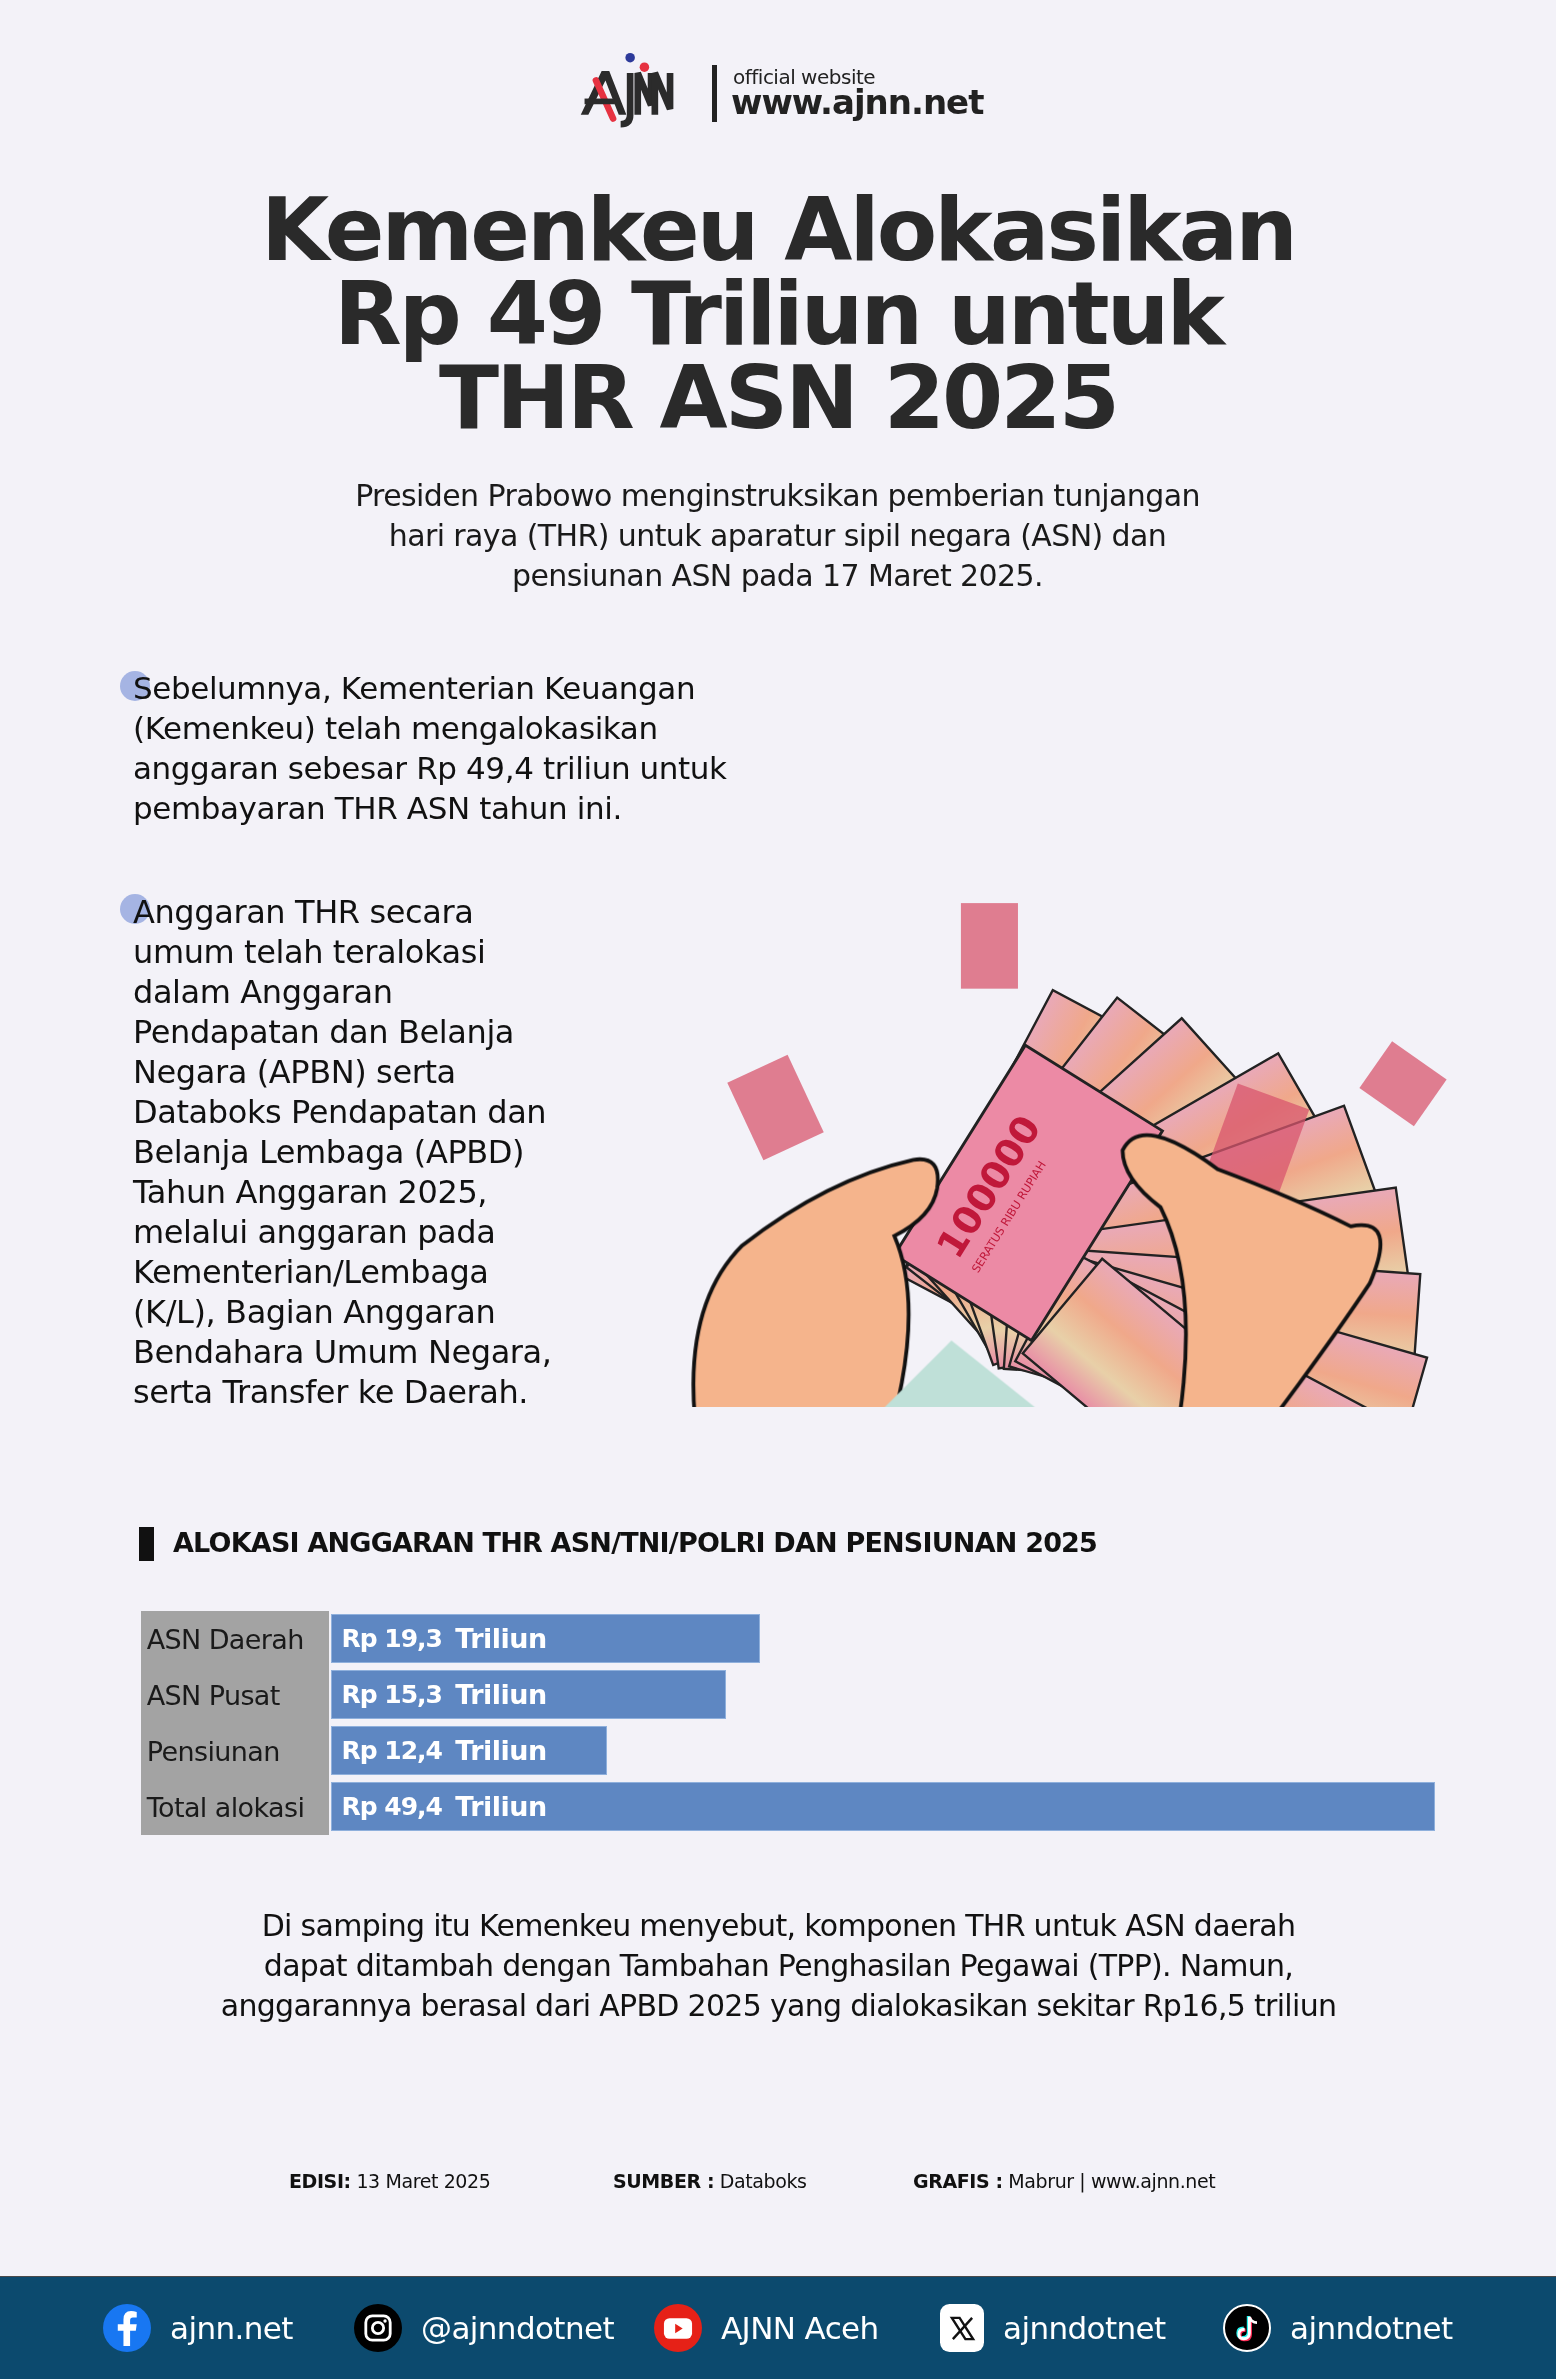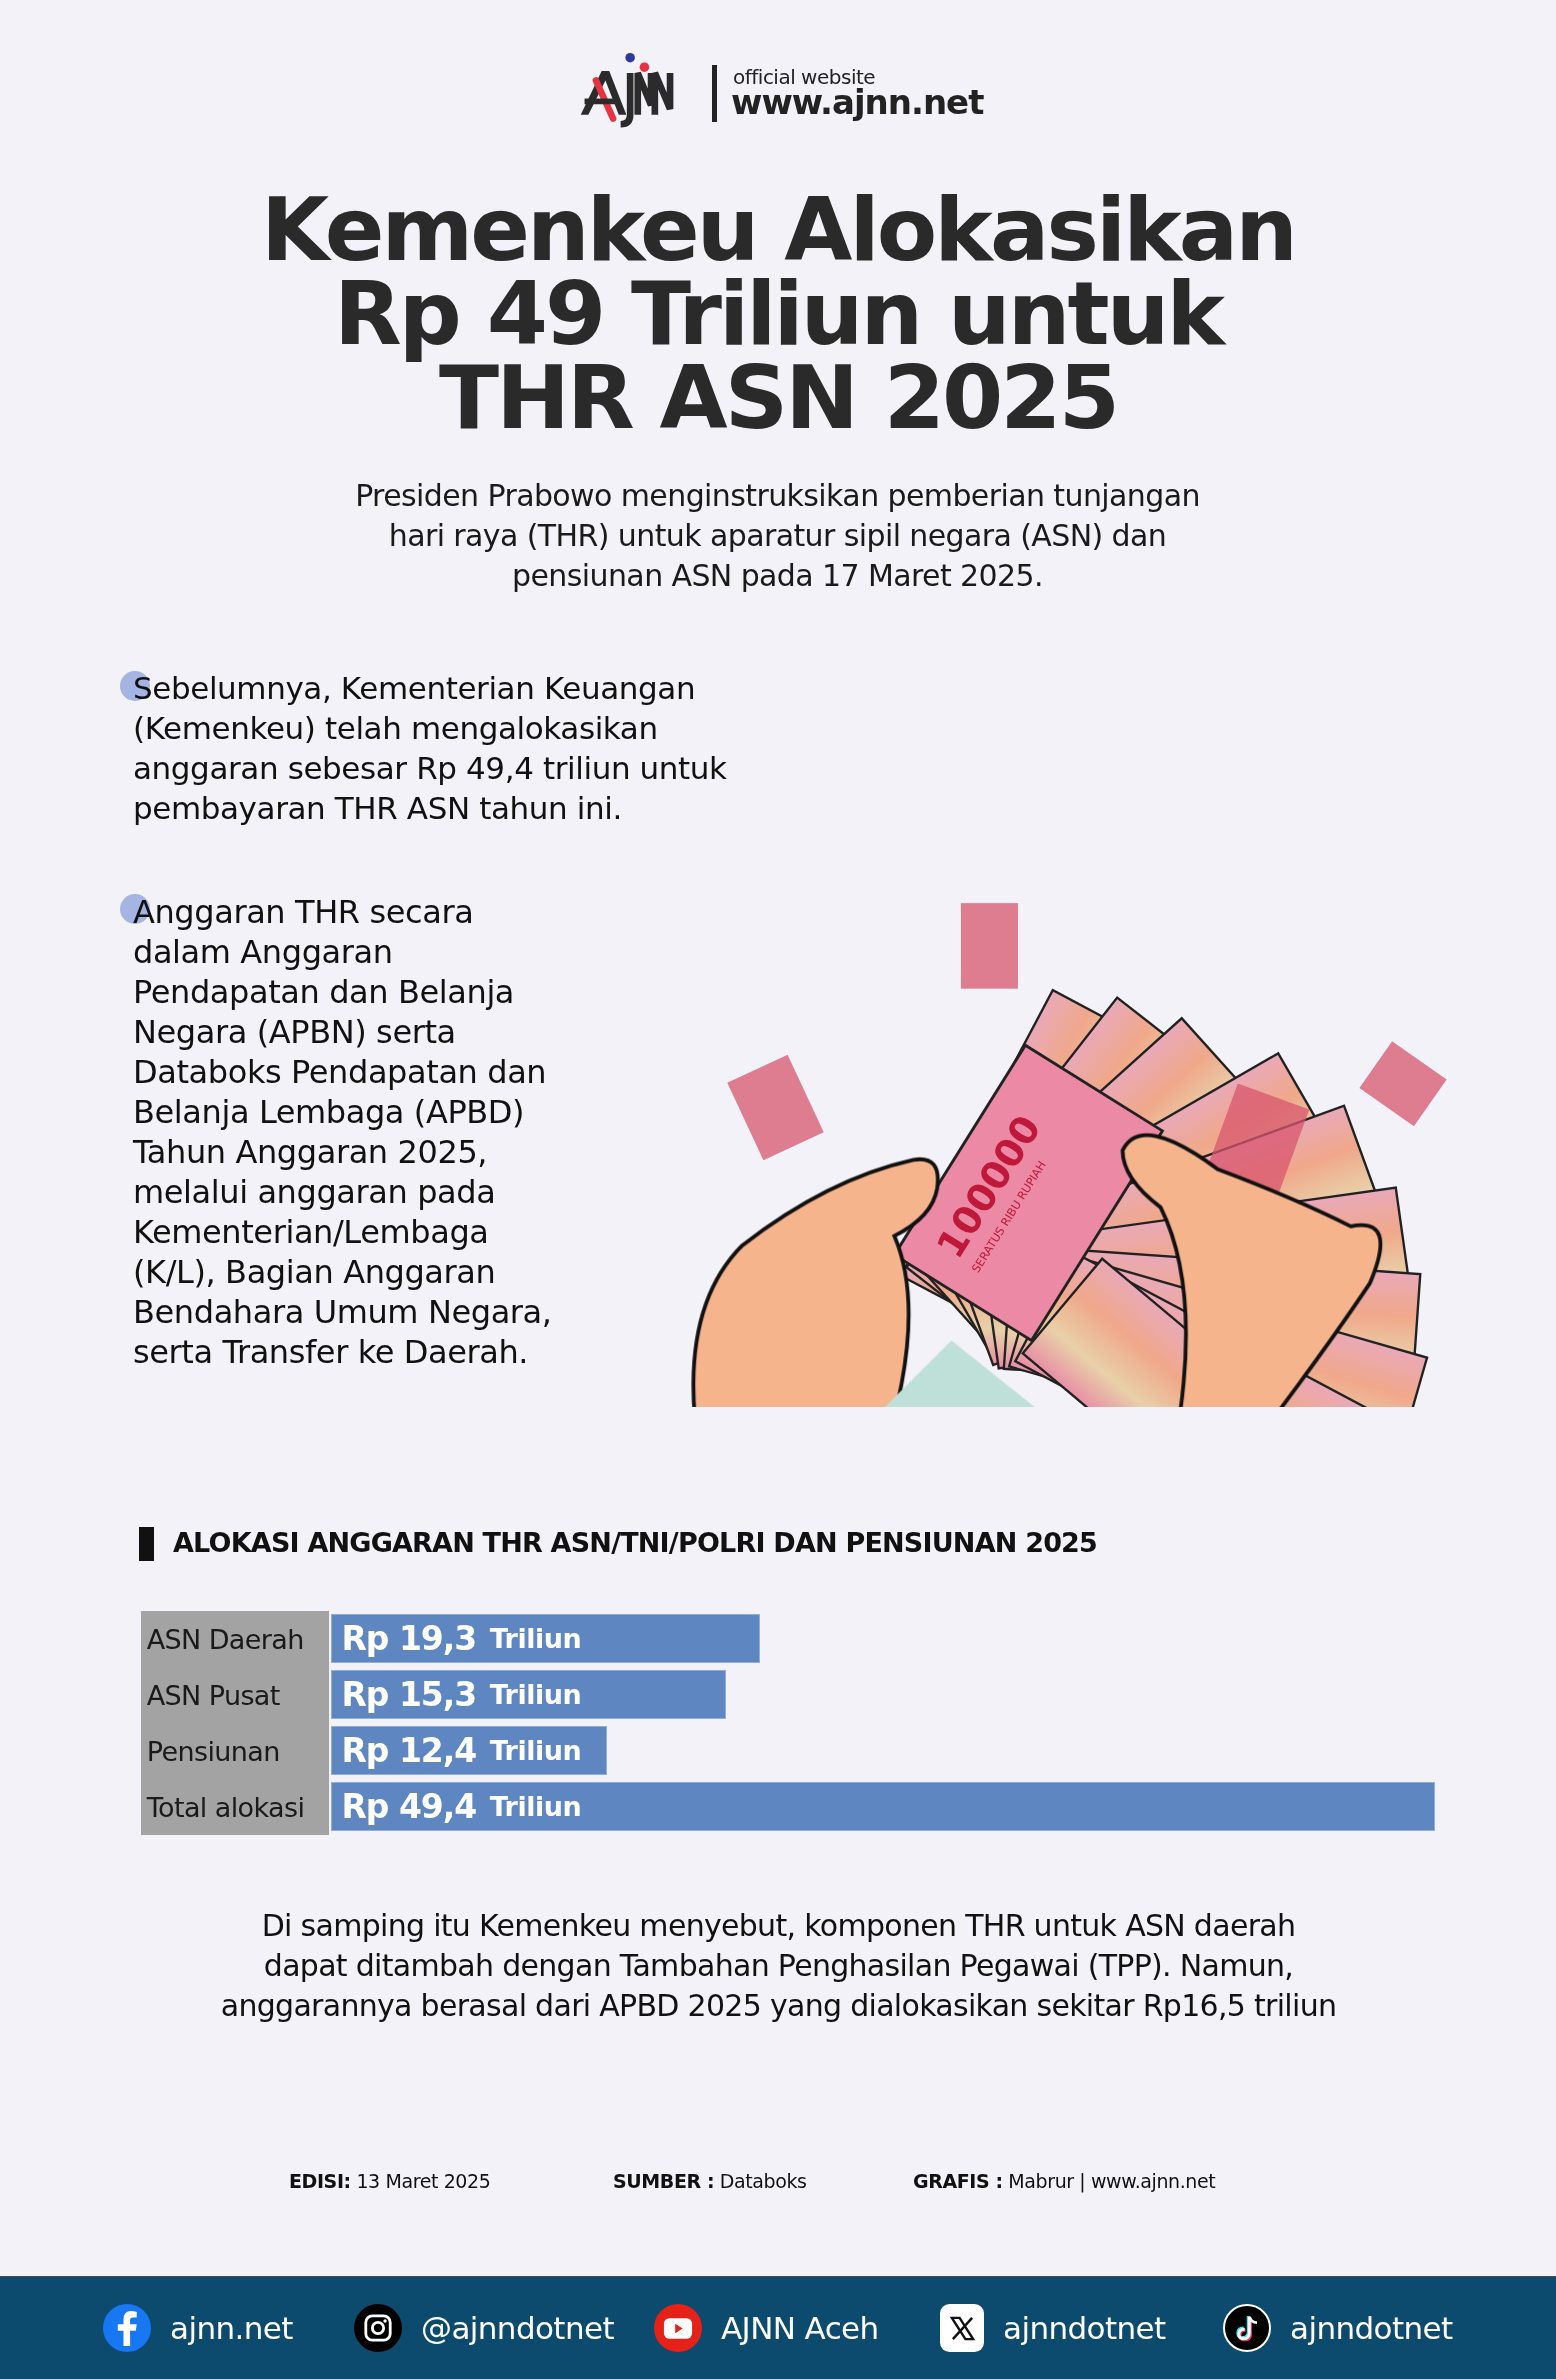--- a/index.html
+++ b/index.html
@@ -61,21 +61,21 @@
   .row-label {
     width: 188px; background: #a3a3a3; font-size: 27px; color: #1a1a1a;
     display: flex; align-items: center; padding-left: 5.7px; letter-spacing: -0.6px;
   }
   .row-track { flex: 1; padding: 2.9px 0 2.9px 1.9px; position: relative; }
   .bar {
     height: 49px; background: #5e87c2; border: 1px solid #8fb0dc;
     display: flex; align-items: center; padding-left: 9.5px; color: #fff;
     white-space: nowrap;
   }
-  .bar .val { font-weight: bold; font-size: 33px; letter-spacing: -1px; }
+  .bar .val { font-weight: bold; font-size: 25px; letter-spacing: -1px; }
   .bar .unit { font-weight: bold; font-size: 27px; margin-left: 13.3px; letter-spacing: -0.5px; }
 
   .bottom-text {
     left: 124px; top: 1906px; width: 1309px; text-align: center;
     font-size: 30px; line-height: 40px; color: #111; letter-spacing: -0.7px;
   }
   .bottom-text span { display: block; white-space: nowrap; }
 
   .credits { top: 2170px; font-size: 19px; color: #111; letter-spacing: -0.4px; }
   .credits b { font-weight: bold; }
@@ -124,20 +124,21 @@
 <div class="abs para p1">
   <span>Sebelumnya, Kementerian Keuangan</span>
   <span>(Kemenkeu) telah mengalokasikan</span>
   <span>anggaran sebesar Rp 49,4 triliun untuk</span>
   <span>pembayaran THR ASN tahun ini.</span>
 </div>
 
 <div class="abs bullet" style="left:120px; top:894px;"></div>
 <div class="abs para p2">
   <span>Anggaran THR secara</span>
+  <span>umum telah teralokasi</span>
   <span>dalam Anggaran</span>
   <span>Pendapatan dan Belanja</span>
   <span>Negara (APBN) serta</span>
   <span>Databoks Pendapatan dan</span>
   <span>Belanja Lembaga (APBD)</span>
   <span>Tahun Anggaran 2025,</span>
   <span>melalui anggaran pada</span>
   <span>Kementerian/Lembaga</span>
   <span>(K/L), Bagian Anggaran</span>
   <span>Bendahara Umum Negara,</span>

